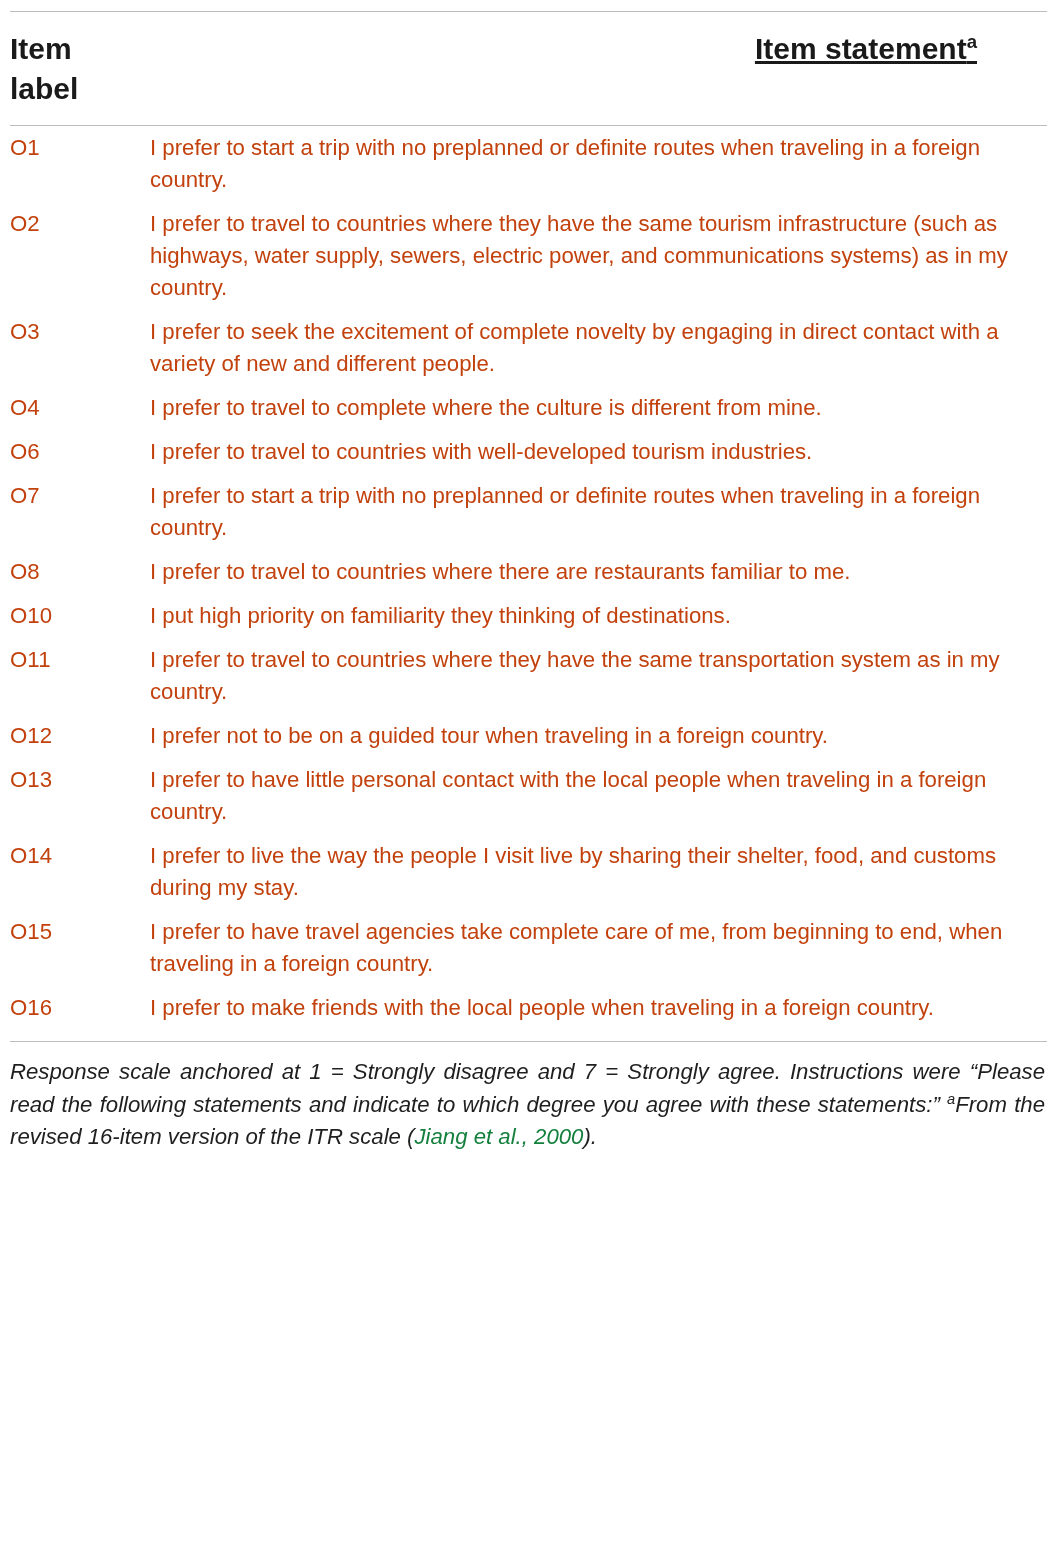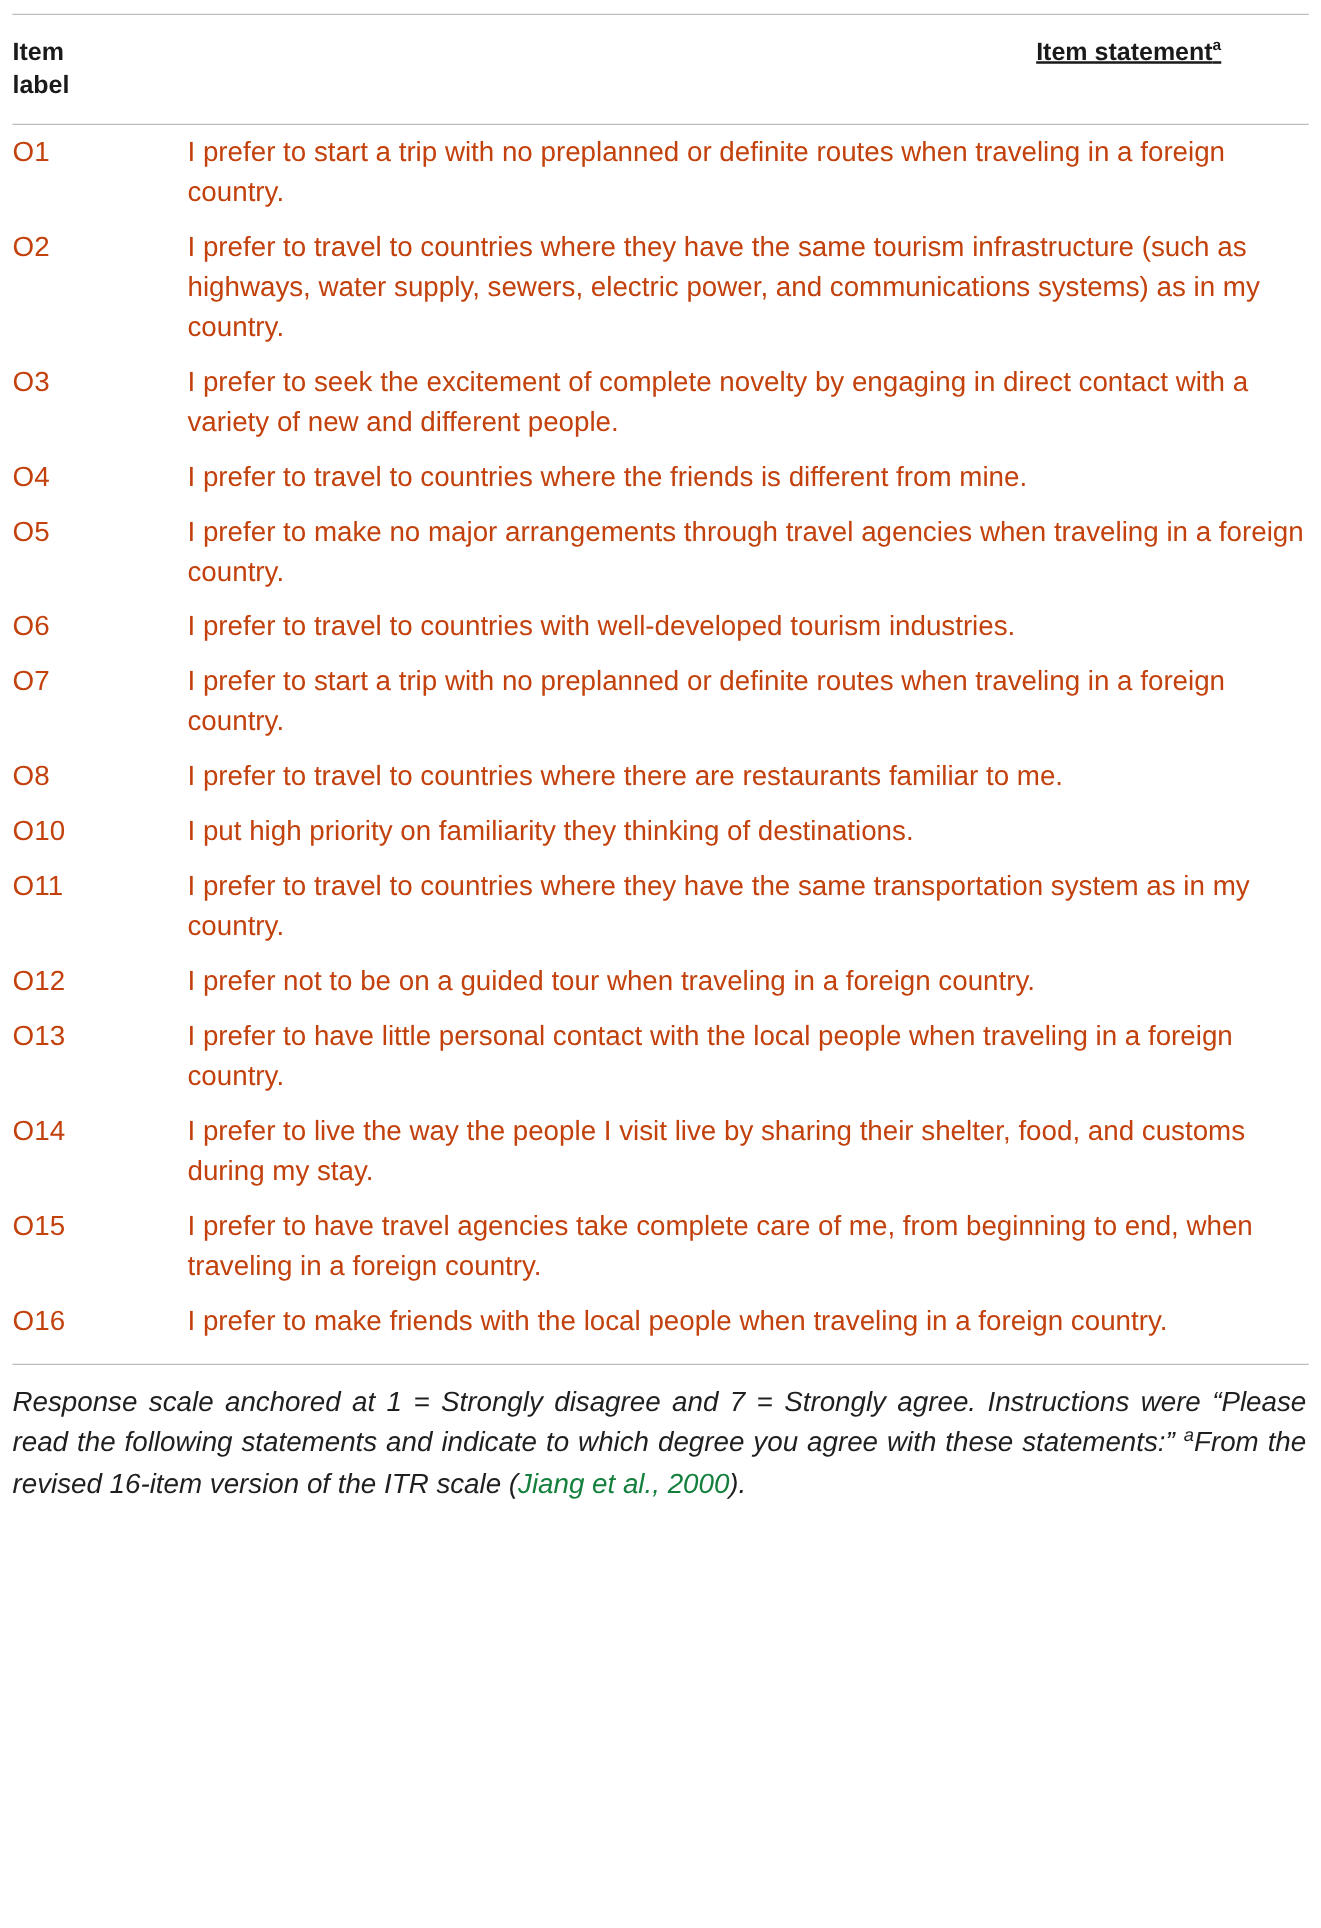--- a/index.html
+++ b/index.html
@@ -31,21 +31,21 @@
   table.itr {
     width: 100%;
     border-collapse: collapse;
     table-layout: fixed;
   }
   col.c-label { width: 140px; }
   col.c-stmt  { width: auto; }
 
   thead th {
     font-weight: bold;
-    font-size: 20px;
+    font-size: 30px;
     line-height: 1.32;
     padding: 0;
     vertical-align: top;
     text-align: left;
     color: #1a1a1a;
   }
   th.hdr-label {
     padding-top: 17px;
     padding-bottom: 17px;
     white-space: pre-line;
@@ -133,25 +133,21 @@
       <tr>
           <td class="lbl">O2</td>
           <td class="stmt">I prefer to travel to countries where they have the same tourism infrastructure (such as highways, water supply, sewers, electric power, and communications systems) as in my country.</td>
         </tr>
       <tr>
           <td class="lbl">O3</td>
           <td class="stmt">I prefer to seek the excitement of complete novelty by engaging in direct contact with a variety of new and different people.</td>
         </tr>
       <tr>
           <td class="lbl">O4</td>
-          <td class="stmt">I prefer to travel to countries where the friends is different from mine.</td>
-        </tr>
-      <tr>
-          <td class="lbl">O5</td>
-          <td class="stmt">I prefer to make no major arrangements through travel agencies when traveling in a foreign country.</td>
+          <td class="stmt">I prefer to travel to complete where the culture is different from mine.</td>
         </tr>
       <tr>
           <td class="lbl">O6</td>
           <td class="stmt">I prefer to travel to countries with well-developed tourism industries.</td>
         </tr>
       <tr>
           <td class="lbl">O7</td>
           <td class="stmt">I prefer to start a trip with no preplanned or definite routes when traveling in a foreign country.</td>
         </tr>
       <tr>

